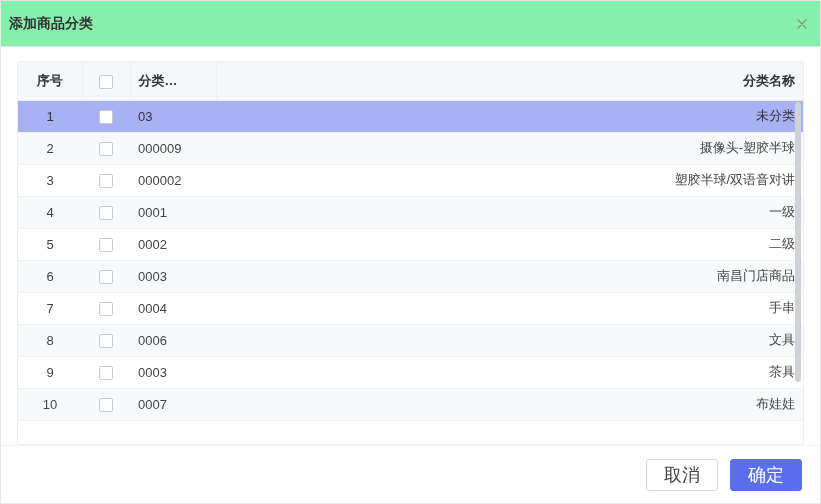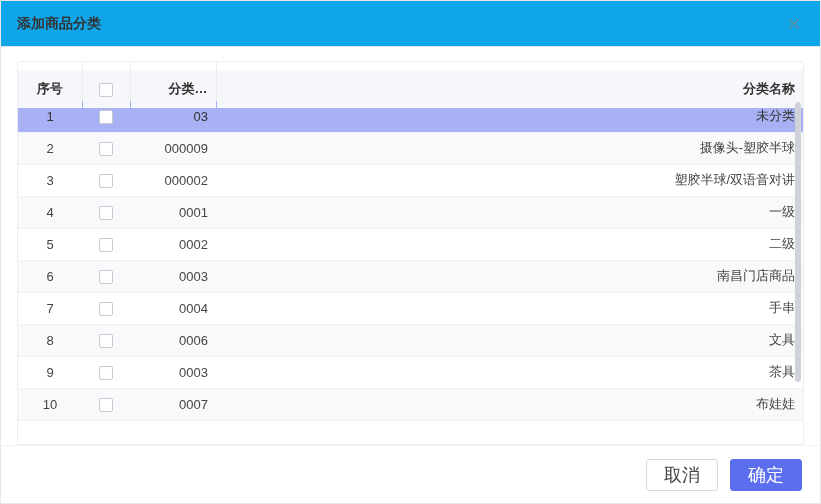--- a/index.html
+++ b/index.html
@@ -11,25 +11,25 @@
     }
     .modal {
       width: 821px;
       height: 504px;
       display: flex;
       flex-direction: column;
       border: 1px solid #e8e8e8;
     }
     .modal-header {
       height: 46px;
-      background: #0ea5e9;
+      background: #86efac;
       display: flex;
       align-items: center;
       justify-content: space-between;
-      padding: 0 16px;
+      padding: 0 8px;
       border-bottom: 1px solid #e3e5ea;
     }
     .modal-title {
       font-size: 14px;
       font-weight: 600;
       color: #333;
     }
     .close-btn {
       width: 20px;
       height: 20px;
@@ -96,42 +96,42 @@
     thead th {
       background: #f6f7fa;
       font-weight: 600;
       font-size: 13px;
       color: #333;
       text-align: left;
       height: 38px;
       padding: 0 8px;
       border-bottom: 1px solid #eceef2;
       position: sticky;
-      top: 8px;
+      top: 0;
     }
     thead th + th {
       border-left: 1px solid #eceef2;
     }
     tbody td {
       height: 32px;
       padding: 0 8px;
       border-bottom: 1px solid #f0f1f4;
       font-size: 13px;
       color: #444;
     }
     tbody tr.selected td {
       background: #a7b1f3;
       color: #333;
     }
     tbody tr.alt td {
       background: #f8f9fb;
     }
     .col-seq { width: 64px; text-align: center; }
     .col-chk { width: 48px; text-align: center; }
-    .col-code { width: 86px; text-align: right; }
+    .col-code { width: 86px; text-align: left; }
     .col-name { padding-left: 18px; text-align: right; }
     th.col-name { padding-left: 18px; }
     .chk {
       width: 14px;
       height: 14px;
       border: 1px solid #c7cad1;
       border-radius: 2px;
       display: inline-block;
       background: #fff;
       vertical-align: middle;

